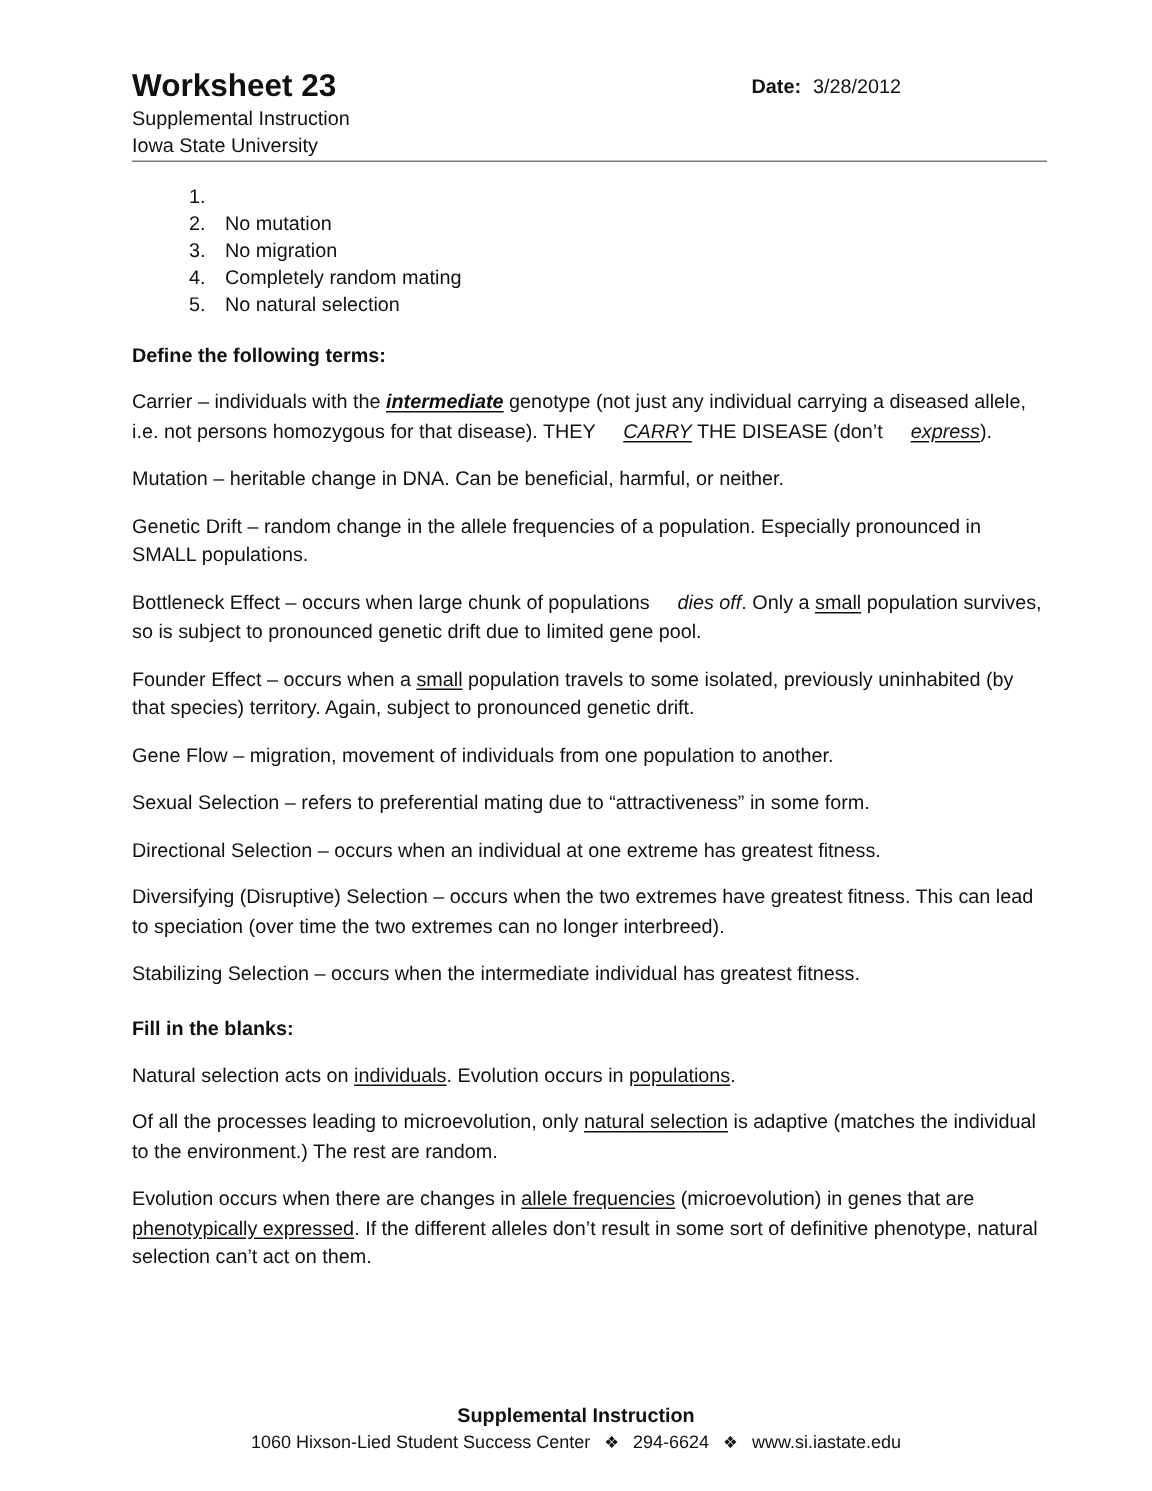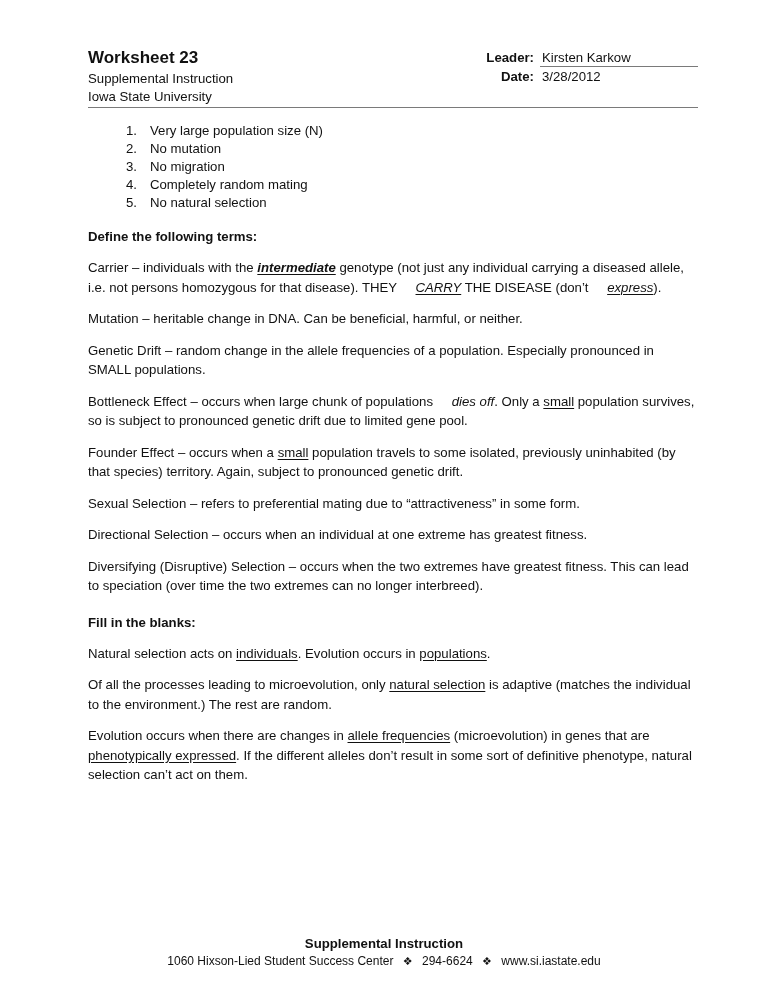--- a/index.html
+++ b/index.html
@@ -9,21 +9,21 @@
     color: #111;
     font-size: 13.2px;
     position: relative;
     overflow: hidden;
   }
   .page { position: absolute; left: 88px; top: 44px; width: 610px; }
 
   
   .header { position: relative; height: 64px; border-bottom: 1px solid #7a7a7a; }
   .hdr-left { position: absolute; left: 0; top: 0; }
-  .title { font-size: 17px; font-weight: bold; line-height: 24px; margin-top: 2px; }
+  .title { font-size: 21px; font-weight: bold; line-height: 24px; margin-top: 2px; }
   .sub { font-size: 13.2px; line-height: 18px; }
   .hdr-right { position: absolute; right: 0; top: 4px; width: 250px; }
   .meta-row { display: flex; height: 19px; line-height: 19px; font-size: 13.2px; }
   .meta-label { width: 92px; text-align: right; font-weight: bold; padding-right: 6px; }
   .meta-value { flex: 1; padding-left: 2px; }
   .meta-row.ruled .meta-value { border-bottom: 1px solid #7a7a7a; }
 
   
   .question { font-weight: bold; margin-top: 20px; line-height: 18px; }
   ol.assumptions { list-style: none; margin: 14px 0 0 38px; }
@@ -46,36 +46,31 @@
 
 <div class="page">
 
   <div class="header">
     <div class="hdr-left">
       <div class="title">Worksheet 23</div>
       <div class="sub">Supplemental Instruction</div>
       <div class="sub">Iowa State University</div>
     </div>
     <div class="hdr-right">
-      <div class="meta-row ruled">
-        <span class="meta-label">Leader:</span>
-        <span class="meta-value">Kirsten Karkow</span>
-      </div>
       <div class="meta-row">
         <span class="meta-label">Date:</span>
         <span class="meta-value">3/28/2012</span>
       </div>
     </div>
   </div>
 
 
   <ol class="assumptions">
     <li>
         <span class="num">1.</span>
-        <span>Very large population size (N)</span>
       </li>
     <li>
         <span class="num">2.</span>
         <span>No mutation</span>
       </li>
     <li>
         <span class="num">3.</span>
         <span>No migration</span>
       </li>
     <li>
@@ -93,27 +88,29 @@
   <p class="def"><span>Carrier – individuals with the </span><u class="bi">intermediate</u><span> genotype (not just any individual carrying a diseased allele, i.e. not persons homozygous for that disease). THEY </span><u class="it">CARRY</u><span> THE DISEASE (don’t </span><u class="it">express</u><span>).</span></p>
 
   <p class="def">Mutation – heritable change in DNA. Can be beneficial, harmful, or neither.</p>
 
   <p class="def">Genetic Drift – random change in the allele frequencies of a population. Especially pronounced in SMALL populations.</p>
 
   <p class="def"><span>Bottleneck Effect – occurs when large chunk of populations </span><span class="it">dies off</span><span>. Only a </span><u>small</u><span> population survives, so is subject to pronounced genetic drift due to limited gene pool.</span></p>
 
   <p class="def"><span>Founder Effect – occurs when a </span><u>small</u><span> population travels to some isolated, previously uninhabited (by that species) territory. Again, subject to pronounced genetic drift.</span></p>
 
+  <p class="def">Gene Flow – migration, movement of individuals from one population to another.</p>
 
   <p class="def">Sexual Selection – refers to preferential mating due to “attractiveness” in some form.</p>
 
   <p class="def">Directional Selection – occurs when an individual at one extreme has greatest fitness.</p>
 
   <p class="def">Diversifying (Disruptive) Selection – occurs when the two extremes have greatest fitness. This can lead to speciation (over time the two extremes can no longer interbreed).</p>
 
+  <p class="def">Stabilizing Selection – occurs when the intermediate individual has greatest fitness.</p>
 
   <div class="section-head" style="margin-top:18px">Fill in the blanks:</div>
 
   <p class="def"><span>Natural selection acts on </span><u>individuals</u><span>. Evolution occurs in </span><u>populations</u><span>.</span></p>
 
   <p class="def"><span>Of all the processes leading to microevolution, only </span><u>natural selection</u><span> is adaptive (matches the individual to the environment.) The rest are random.</span></p>
 
   <p class="def"><span>Evolution occurs when there are changes in </span><u>allele frequencies</u><span> (microevolution) in genes that are </span><u>phenotypically expressed</u><span>. If the different alleles don’t result in some sort of definitive phenotype, natural selection can’t act on them.</span></p>
 
 </div>

